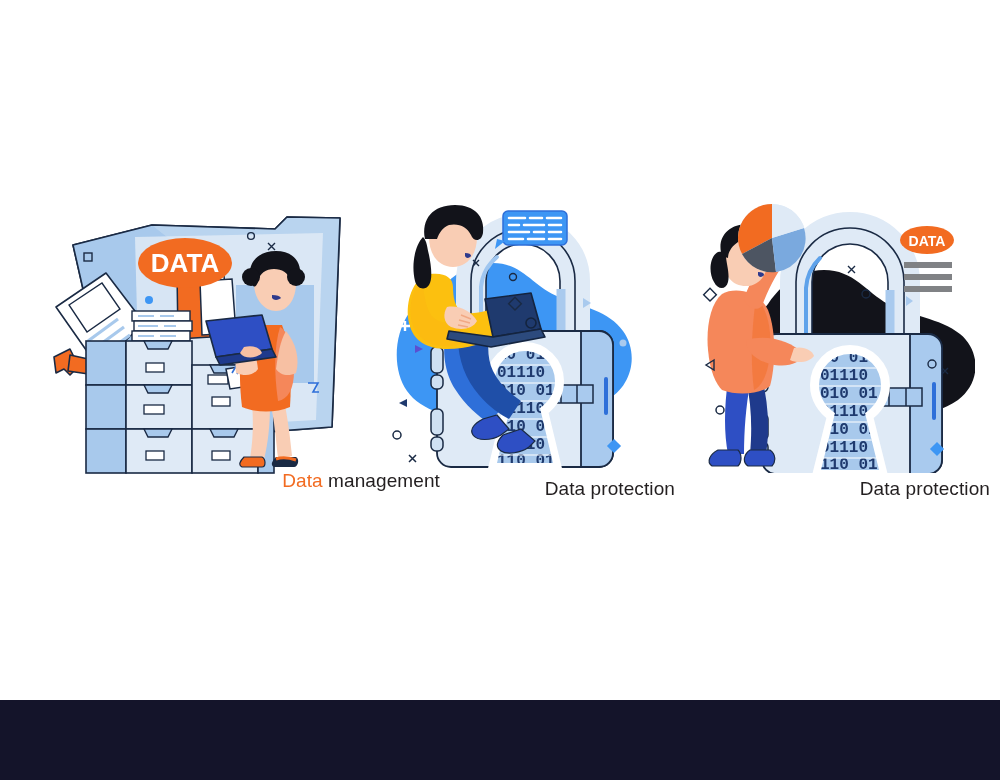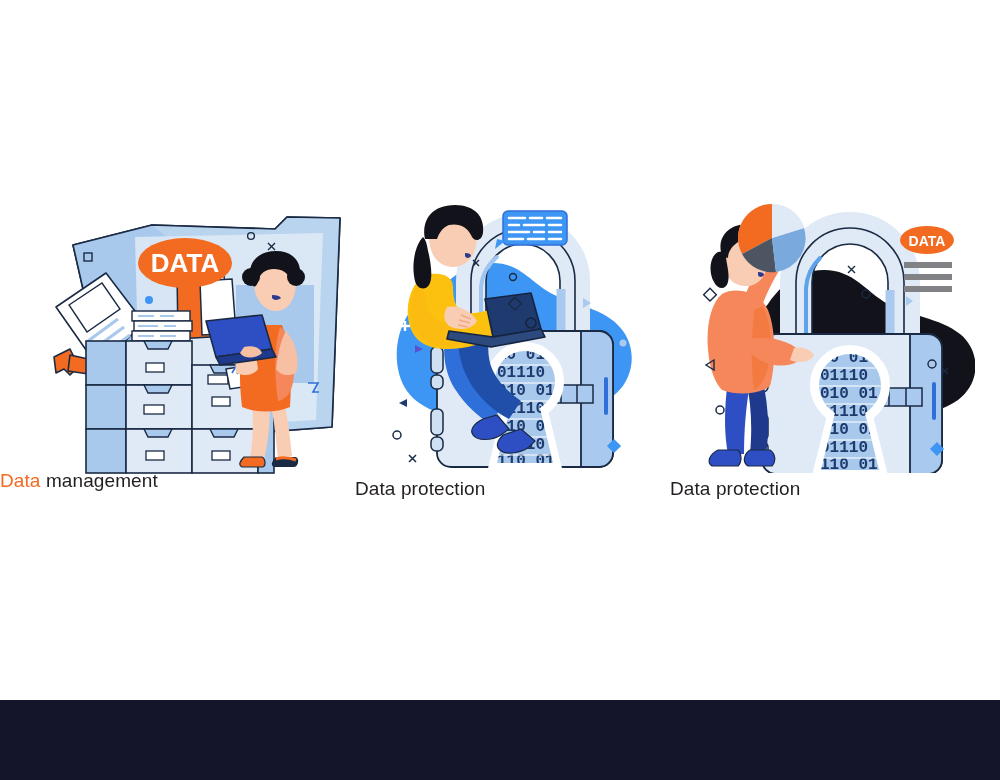--- a/index.html
+++ b/index.html
@@ -14,21 +14,21 @@
   #canvas{
     position:absolute;left:0;top:0;width:1000px;height:780px;
     background:#ffffff;
   }
   .scene{position:absolute;}
   .scene svg{display:block;}
 
   
   .caption{
     position:absolute;
-    text-align:left;
+    text-align:right;
     font-family:"Liberation Sans", sans-serif;
     font-size:19px;
     font-weight:400;
     letter-spacing:.1px;
     white-space:nowrap;
     color:#231f20;
   }
   .caption .accent{color:#f26b21;}
   #cap1{left:0;top:470px;width:440px;}
   #cap2{left:355px;top:478px;width:320px;}

